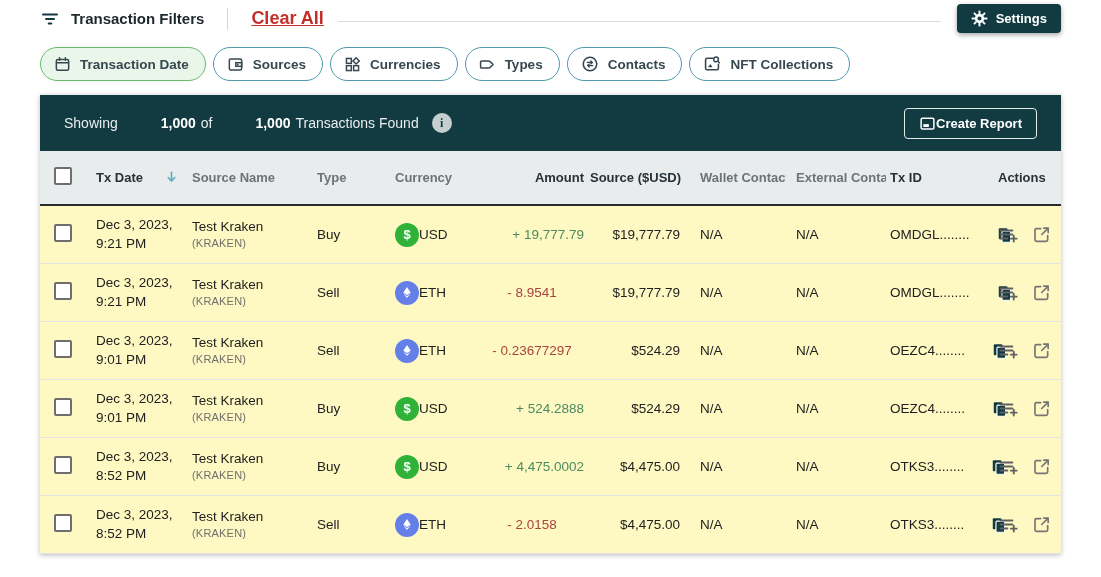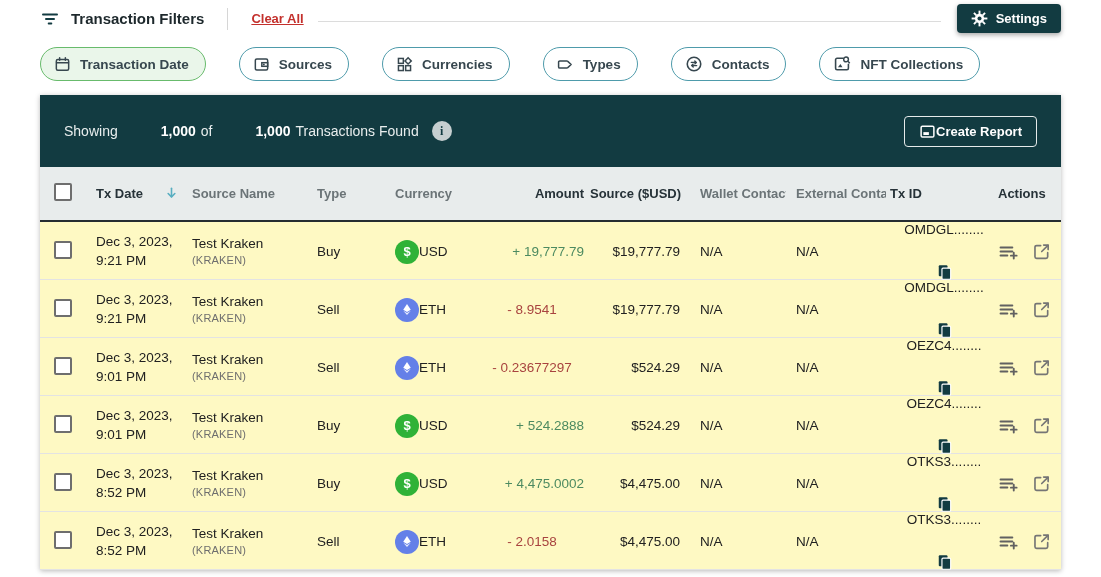--- a/index.html
+++ b/index.html
@@ -4,37 +4,37 @@
 <style>
   * { margin:0; padding:0; box-sizing:border-box; }
   html,body { width:1101px; height:577px; overflow:hidden; background:#fff;
     font-family:"Liberation Sans","DejaVu Sans",sans-serif; color:#212121; }
 
   
   .topbar { display:flex; align-items:center; height:37px; padding:0 40px 0 40px; }
   .topbar .ficon { width:20px; height:20px; margin-right:11px; flex:0 0 auto; }
   .topbar-title { font-size:15px; font-weight:700; color:#1d282c; white-space:nowrap; }
   .vdiv { width:1px; height:22px; background:#d6d6d6; margin:0 23px; }
-  .clear-all { font-size:13px; font-weight:700; color:#c3302c; text-decoration:underline; cursor:pointer; white-space:nowrap; }
+  .clear-all { font-size:18px; font-weight:700; color:#c3302c; text-decoration:underline; cursor:pointer; white-space:nowrap; }
   .hrule { flex:1; height:1px; background:#dcdcdc; margin:6px 16px 0 14px; }
   .settings-btn { display:flex; align-items:center; gap:8px; background:#123b41; color:#fff;
     border:none; border-radius:4px; height:29px; padding:0 14px; font-size:13px; font-weight:600;
     cursor:pointer; box-shadow:0 2px 5px rgba(0,0,0,.35); font-family:inherit; }
 
   
-  .chips { display:flex; gap:33px; padding:10px 40px 14px 40px; }
+  .chips { display:flex; gap:7px; padding:10px 40px 14px 40px; }
   .chip { display:flex; align-items:center; gap:9px; height:34px; padding:0 16px 0 13px;
     border:1.5px solid #4e9bab; border-radius:17px; background:#fff; font-size:13.5px; font-weight:600;
     color:#37474f; cursor:pointer; white-space:nowrap; }
   .chip.active { border-color:#68bb6c; background:#eaf6ea; }
   .chip svg { flex:0 0 auto; }
 
   
   .panel { margin:0 40px; width:1021px; box-shadow:0 1px 5px rgba(0,0,0,.28); background:#fff; }
-  .results-bar { height:72px; background:#123b41; display:flex; align-items:center;
+  .results-bar { height:56px; background:#123b41; display:flex; align-items:center;
     justify-content:space-between; padding:0 24px; }
   .results-text { color:#e9eeee; font-size:14px; display:flex; align-items:center; gap:5px; }
   .results-text b { color:#fff; font-weight:700;margin-left:38px; }
   .info-badge { margin-left:8px; width:20px; height:20px; border-radius:50%; background:#c6cfd0;
     color:#123b41; display:flex; align-items:center; justify-content:center; font-size:12px;
     font-weight:700; font-family:"Liberation Serif",serif; cursor:pointer; }
   .create-report-btn { display:flex; align-items:center; background:transparent; color:#fff;
     border:1px solid #e6ebeb; border-radius:4px; height:31px; padding:0 14px; font-size:13px;
     font-weight:600; cursor:pointer; font-family:inherit; }
 
@@ -61,21 +61,21 @@
     justify-content:center; color:#fff; font-weight:700; font-size:13px; flex:0 0 auto; }
   .coin.usd { background:#2fb237; }
   .coin.eth { background:#6480e8; }
   .coin .eth-glyph { display:none; }
   .coin.eth .eth-glyph { display:block; }
   .amount-cell { text-align:right; padding-right:6px; }
   .amount-cell.pos { color:#4c8a60; }
   .amount-cell.neg { color:#a8433f;text-align:center; }
   .value-cell { text-align:right; padding-right:6px; color:#212121; }
   .na-cell { padding-left:14px; } .na-cell2 { padding-left:10px; }
-  .txid-cell { display:flex; align-items:center; gap:26px; padding-left:4px; white-space:nowrap;flex-direction:column; }
+  .txid-cell { display:flex; align-items:center; gap:26px; padding-left:4px; white-space:nowrap; }
   .icon-btn { background:none; border:none; padding:0; cursor:pointer; display:flex; align-items:center; }
   .actions-cell { display:flex; align-items:center; gap:14px; }
 </style>
 </head>
 <body>
 
 <div class="topbar">
   <svg class="ficon" viewBox="0 0 20 20">
     <g stroke="#123b41" stroke-width="2" stroke-linecap="round">
       <line x1="3" y1="5.5" x2="17" y2="5.5"></line>

